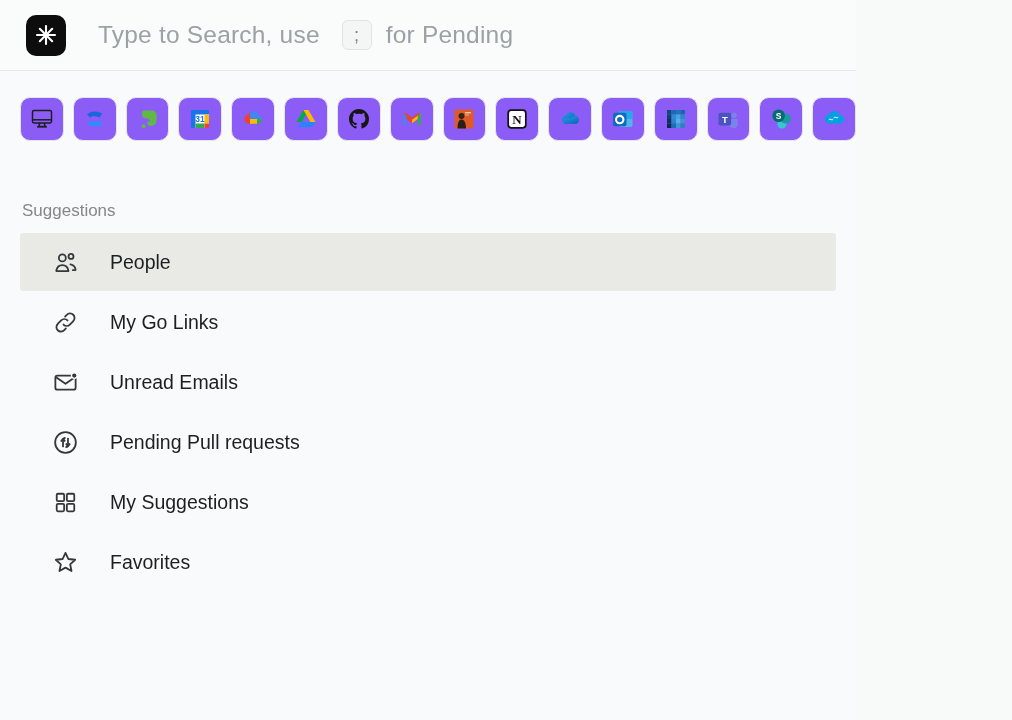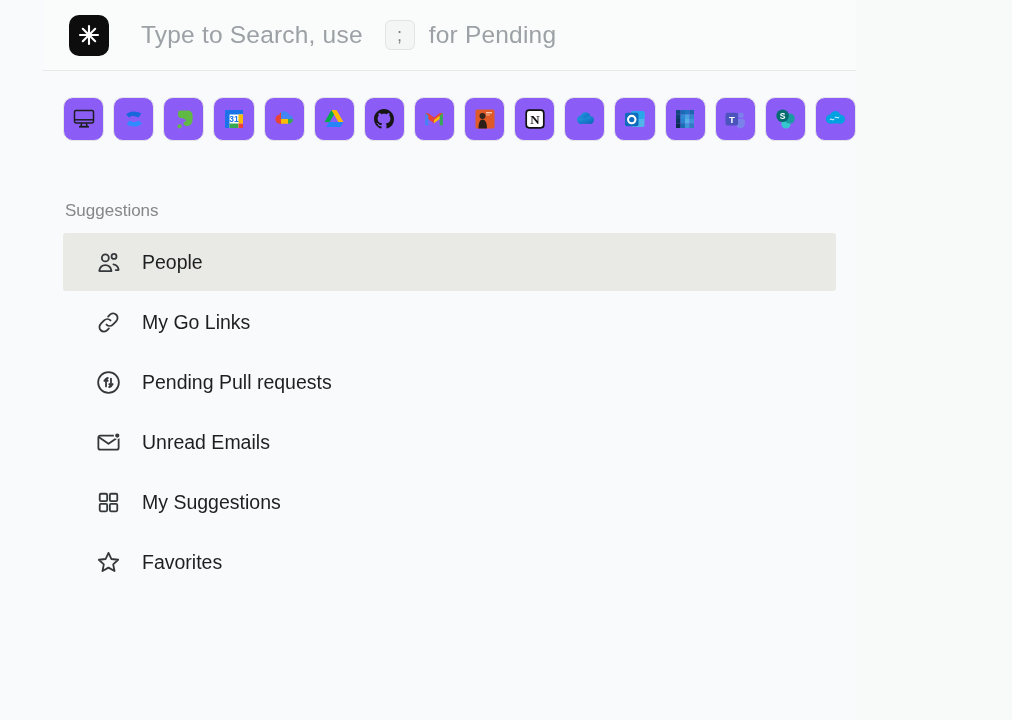--- a/index.html
+++ b/index.html
@@ -1,21 +1,21 @@
 <!DOCTYPE html>
 <html><head>
 <meta charset="utf-8">
 <style>
   * { margin:0; padding:0; box-sizing:border-box; }
   html,body { width:1012px; height:720px; }
   body {
     font-family:"Liberation Sans","DejaVu Sans",sans-serif;
     background:#f8fafa; overflow:hidden;
   }
-  .window { width:856px; height:720px; background:#f8fafb; position:relative;padding-left:43px; }
+  .window { width:856px; height:720px; background:#f8fafb; position:relative; }
 
   
   .searchbar {
     height:71px; display:flex; align-items:center;
     padding-left:26px; border-bottom:1px solid #e7e9e9; background:#fafbfb;
   }
   .logo {
     width:40px; height:41px; background:#0d0d0d; border-radius:10px;
     display:flex; align-items:center; justify-content:center; flex:0 0 auto;
   }
@@ -44,21 +44,21 @@
     margin:60px 0 12px 22px; font-size:17px; color:#85878a;
   }
   .list { padding:0 20px; }
   .row {
     height:58px; margin-bottom:2px; border-radius:3px;
     display:flex; align-items:center; cursor:pointer;
   }
   .row.selected { background:#e9e9e5; }
   .row-icon { width:27px; height:27px; margin-left:32px; flex:0 0 auto; }
   .row-icon svg { display:block; }
-  .row-label { margin-left:20px; font-size:19.5px; color:#1d1f21; }
+  .row-label { margin-left:31px; font-size:19.5px; color:#1d1f21; }
 
   .oline { stroke:#35383b; stroke-width:1.6; fill:none;
            stroke-linecap:round; stroke-linejoin:round; }
 </style>
 </head>
 <body>
 
 <div class="window">
 
   <div class="searchbar">
@@ -290,49 +290,49 @@
             <path d="M13.8 10.2a4 4 0 0 0-5.65 0l-2.9 2.9a4 4 0 1 0 5.65 5.65l1.45-1.45"></path>
           </g>
         </svg>
       </span>
       <span class="row-label">My Go Links</span>
     </div>
 
     <div class="row">
       <span class="row-icon">
         <svg width="27" height="27" viewBox="0 0 24 24">
+          <g class="oline">
+            <rect x="3" y="5.8" width="18" height="12.6" rx="1.8"></rect>
+            <path d="M3.6 7.4 L12 13.2 L20.4 7.4"></path>
+          </g>
+          <circle cx="19.8" cy="5.8" r="2.5" fill="#35383b" stroke="#f8fafb" stroke-width="1.2"></circle>
+        </svg>
+      </span>
+      <span class="row-label">Unread Emails</span>
+    </div>
+
+    <div class="row">
+      <span class="row-icon">
+        <svg width="27" height="27" viewBox="0 0 24 24">
           <g class="oline" stroke-width="1.5">
             <circle cx="12" cy="12" r="9.2"></circle>
             <path d="M9.8 15.5 V9.6 a1.6 1.6 0 0 1 1.6 -1.6"></path>
             <path d="M8.3 10.6 L9.8 8.8 L11.3 10.6"></path>
             <path d="M14.2 8.5 v5.9 a1.6 1.6 0 0 1 -1.6 1.6"></path>
             <path d="M15.7 13.4 L14.2 15.2 L12.7 13.4"></path>
           </g>
         </svg>
       </span>
       <span class="row-label">Pending Pull requests</span>
     </div>
 
     <div class="row">
       <span class="row-icon">
         <svg width="27" height="27" viewBox="0 0 24 24">
           <g class="oline">
-            <rect x="3" y="5.8" width="18" height="12.6" rx="1.8"></rect>
-            <path d="M3.6 7.4 L12 13.2 L20.4 7.4"></path>
-          </g>
-          <circle cx="19.8" cy="5.8" r="2.5" fill="#35383b" stroke="#f8fafb" stroke-width="1.2"></circle>
-        </svg>
-      </span>
-      <span class="row-label">Unread Emails</span>
-    </div>
-
-    <div class="row">
-      <span class="row-icon">
-        <svg width="27" height="27" viewBox="0 0 24 24">
-          <g class="oline">
             <rect x="4.2" y="4.2" width="6.6" height="6.6" rx="1.1"></rect>
             <rect x="13.2" y="4.2" width="6.6" height="6.6" rx="1.1"></rect>
             <rect x="4.2" y="13.2" width="6.6" height="6.6" rx="1.1"></rect>
             <rect x="13.2" y="13.2" width="6.6" height="6.6" rx="1.1"></rect>
           </g>
         </svg>
       </span>
       <span class="row-label">My Suggestions</span>
     </div>
 

